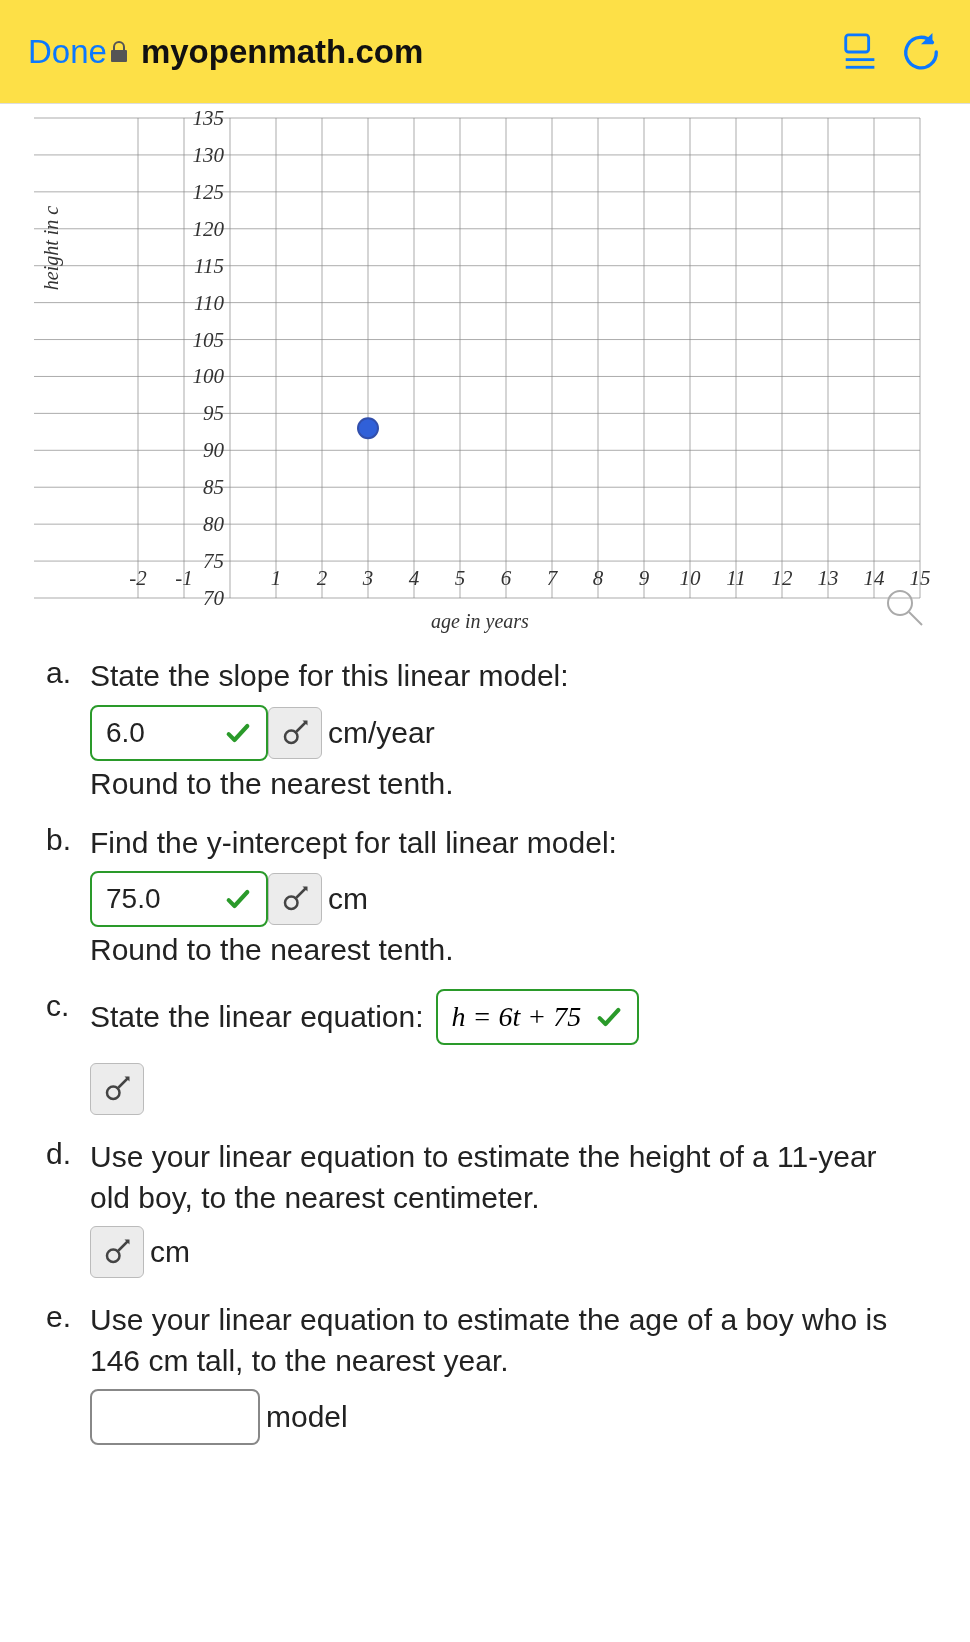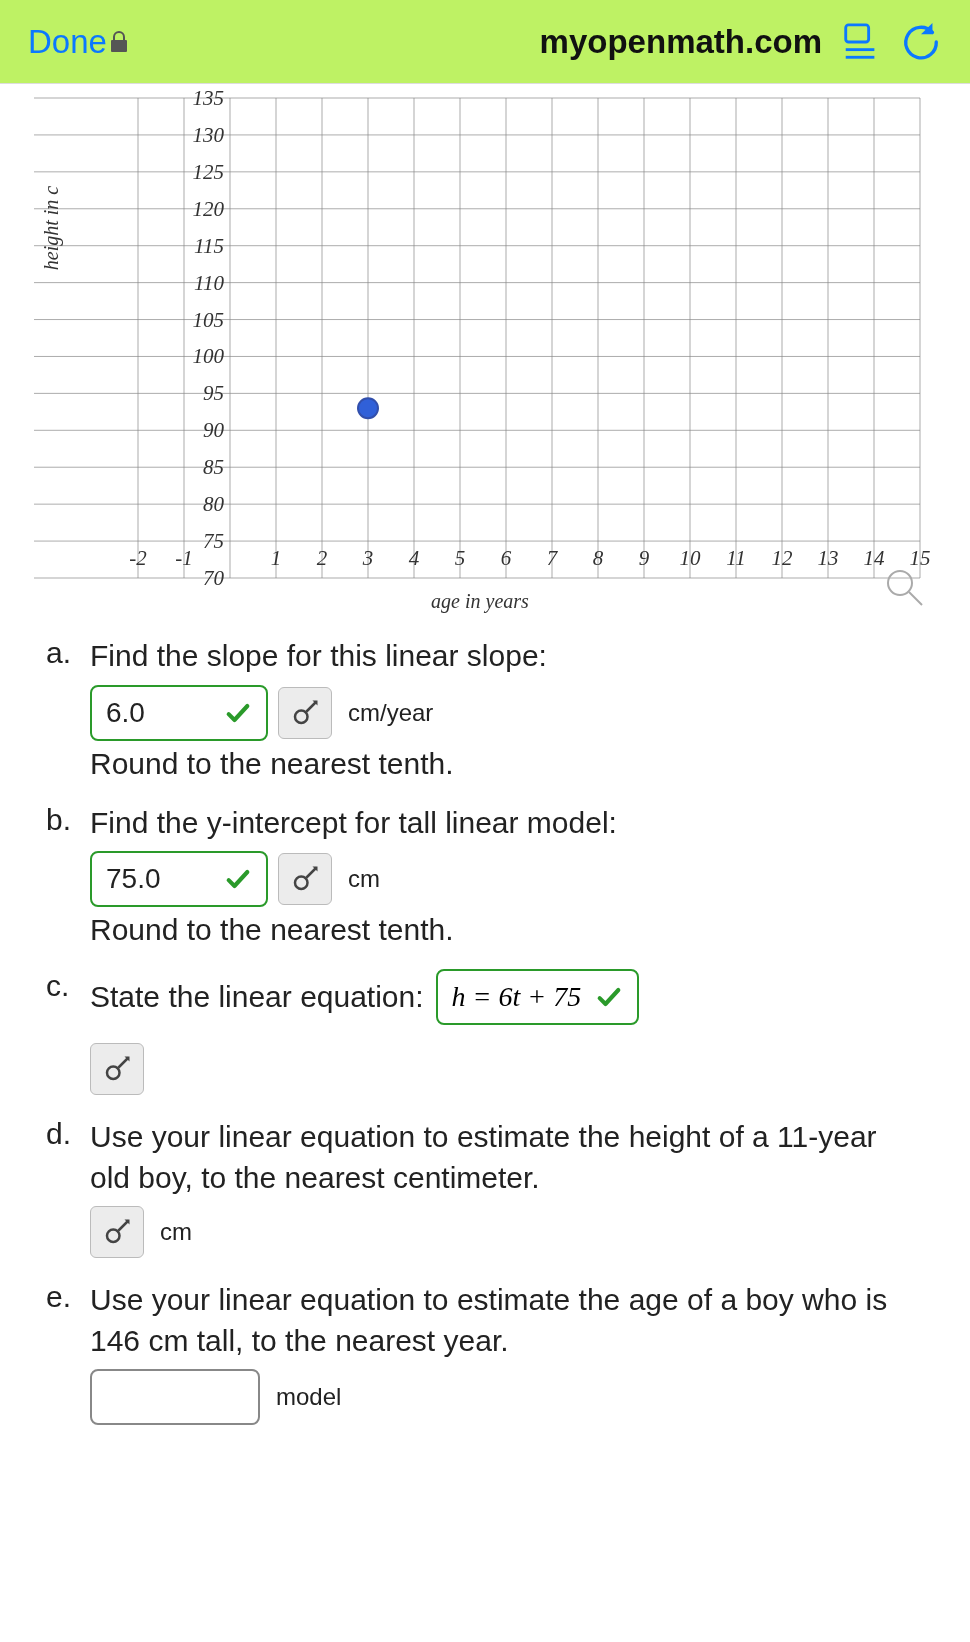--- a/index.html
+++ b/index.html
@@ -2,36 +2,36 @@
 <html><head>
 <meta charset="utf-8">
 <style>
   * { box-sizing: border-box; margin: 0; padding: 0; }
   body {
     font-family: -apple-system, BlinkMacSystemFont, 'Segoe UI', sans-serif;
     background: #fff;
     width: 970px;
   }
   .topbar {
-    background: #bef264;
-    height: 84px;
+    background: #fde047;
+    height: 104px;
     display: flex;
     align-items: center;
     padding: 0 28px;
     border-bottom: 1px solid #ddd;
   }
   .done {
     color: #0b78ff;
     font-size: 33px;
     font-weight: 400;
   }
   .url-wrap {
     flex: 1;
     display: flex;
-    justify-content: space-between;
+    justify-content: flex-start;
     align-items: center;
     gap: 10px;
   }
   .lock-icon { width: 24px; height: 28px; }
   .url {
     font-size: 33px;
     font-weight: 600;
     color: #111;
   }
   .tabs-icon, .reload-icon {
@@ -63,21 +63,20 @@
     color: #222;
   }
   .q-text {
     font-size: 30px;
     color: #222;
     line-height: 1.35;
   }
   .answer-line {
     display: flex;
     align-items: center;
-    gap: 10px;
     margin-top: 8px;
   }
   .answer-box {
     border: 2px solid #2a9a2a;
     border-radius: 8px;
     padding: 6px 14px;
     min-width: 178px;
     height: 56px;
     display: flex;
     align-items: center;
@@ -94,21 +93,21 @@
     width: 54px;
     height: 52px;
     background: #ececec;
     border: 1px solid #bbb;
     border-radius: 6px;
     display: flex;
     align-items: center;
     justify-content: center;
   }
   .retry-icon { width: 30px; height: 30px; }
-  .unit-text { font-size: 24px; color: #222; margin-left: 6px; }
+  .unit-text { font-size: 30px; color: #222; margin-left: 6px; }
   .hint { font-size: 30px; color: #222; margin-top: 6px; }
   .inline-eq {
     display: inline-flex;
     align-items: center;
     border: 2px solid #2a9a2a;
     border-radius: 8px;
     padding: 6px 14px;
     height: 56px;
     font-family: Georgia, serif;
     font-size: 28px;
@@ -222,21 +221,21 @@
       <line class="zoom-lens" x1="889" y1="504" x2="902" y2="517"></line>
     </g>
   </svg>
 </div>
 
 <div class="content">
 <ol>
 
 <li>
   <span class="list-letter">a.</span>
-  <div class="q-text">Find the slope for this linear slope:</div>
+  <div class="q-text">State the slope for this linear model:</div>
   <div class="answer-line">
     <div class="answer-box">
       <span class="answer-val">6.0</span>
       <svg class="check-icon" viewBox="0 0 24 24">
               <path fill="none" stroke="#2a9a2a" stroke-width="3.5" stroke-linecap="round" stroke-linejoin="round" d="M4 13l5 5L20 6"></path>
             </svg>
     </div>
     <div class="retry-btn">
       <svg class="retry-icon" viewBox="0 0 24 24">
               <circle cx="9" cy="15" r="5" fill="none" stroke="#444" stroke-width="2"></circle>

